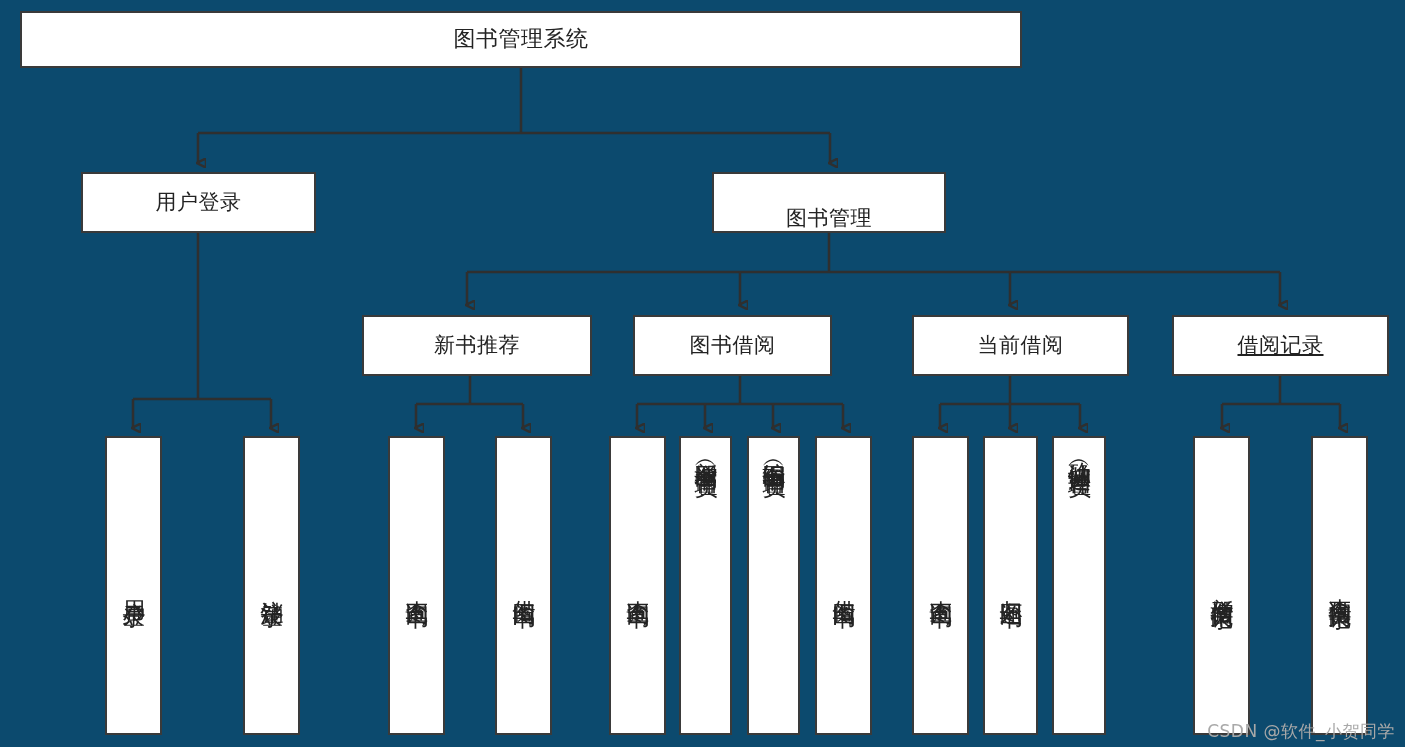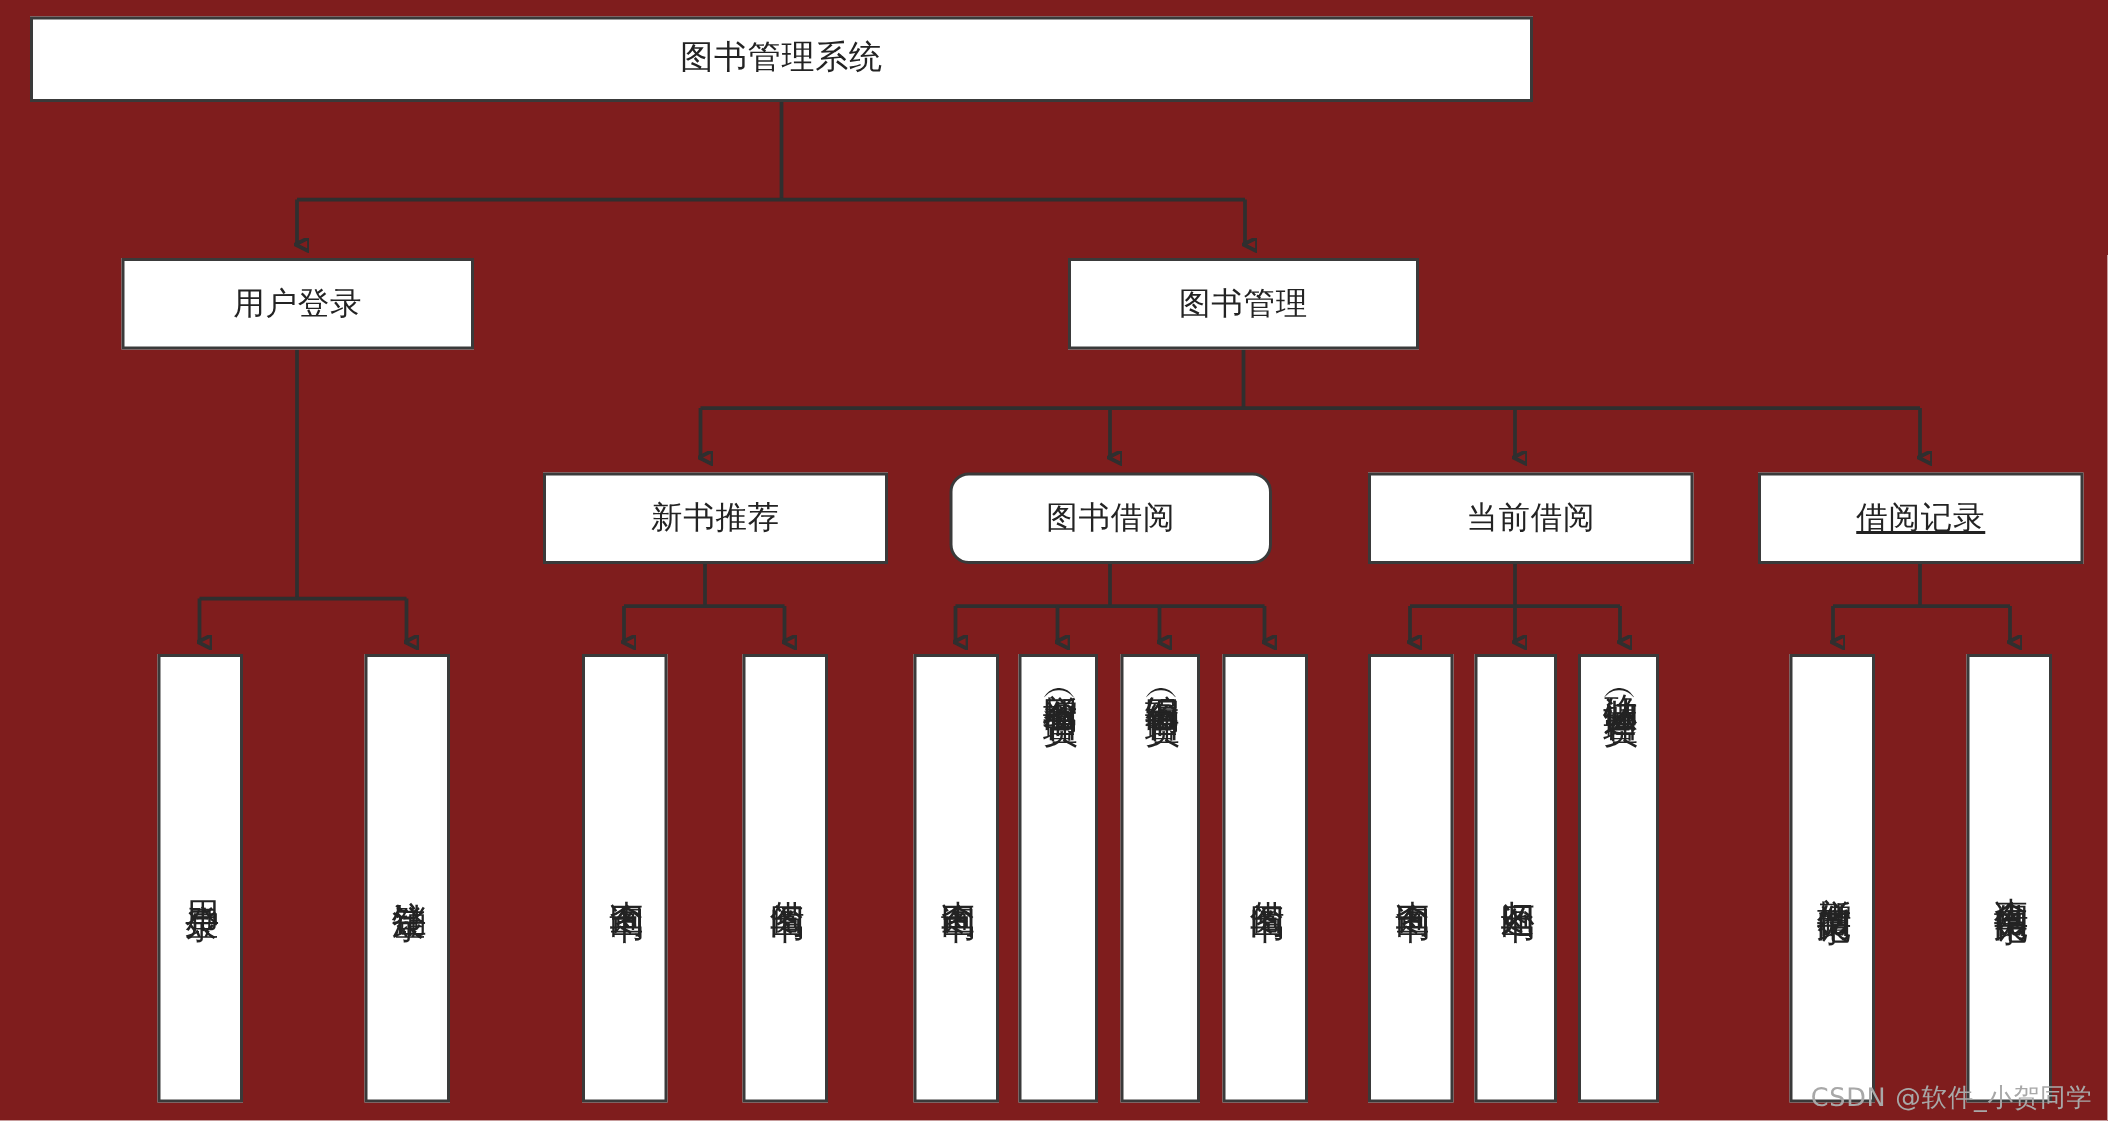--- a/index.html
+++ b/index.html
@@ -7,21 +7,21 @@
     padding: 0;
     background: #ffffff;
   }
   body {
     font-family: "DejaVu Sans", "Liberation Sans", sans-serif;
   }
   #canvas {
     position: relative;
     width: 1405px;
     height: 747px;
-    background: #7f1d1d;
+    background: #0c4a6e;
     overflow: hidden;
   }
   
   .node {
     position: absolute;
     box-sizing: border-box;
     background: #ffffff;
     border: 2.5px solid #3a3a3a;
     display: flex;
     align-items: center;
@@ -35,26 +35,26 @@
     white-space: nowrap;
     color: #232323;
   }
   
   #n-root { left: 20px; top: 11px; width: 1002px; height: 57px; }
   #n-root .lbl { font-size: 22px; }
 
   
   .lvl2 { height: 61px; }
   #n-login  { left: 81px;  top: 172px; width: 235px; }
-  #n-bookmg { left: 712px; top: 172px; width: 234px; }
+  #n-bookmg { left: 712px; top: 172px; width: 234px; align-items: flex-end; }
 
   
   .lvl3 { height: 61px; }
   #n-newrec  { left: 362px;  top: 315px; width: 230px; }
-  #n-borrow  { left: 633px;  top: 315px; width: 215px; border-radius: 13px; }
+  #n-borrow  { left: 633px;  top: 315px; width: 199px; }
   #n-current { left: 902px;  top: 315px; width: 217px; margin-left: 10px; }
   #n-record  { left: 1172px; top: 315px; width: 217px; text-decoration: underline; }
 
   
   .leaf {
     top: 436px;
     height: 299px;
     align-items: flex-start;
     justify-content: center;
     padding-top: 6px;

